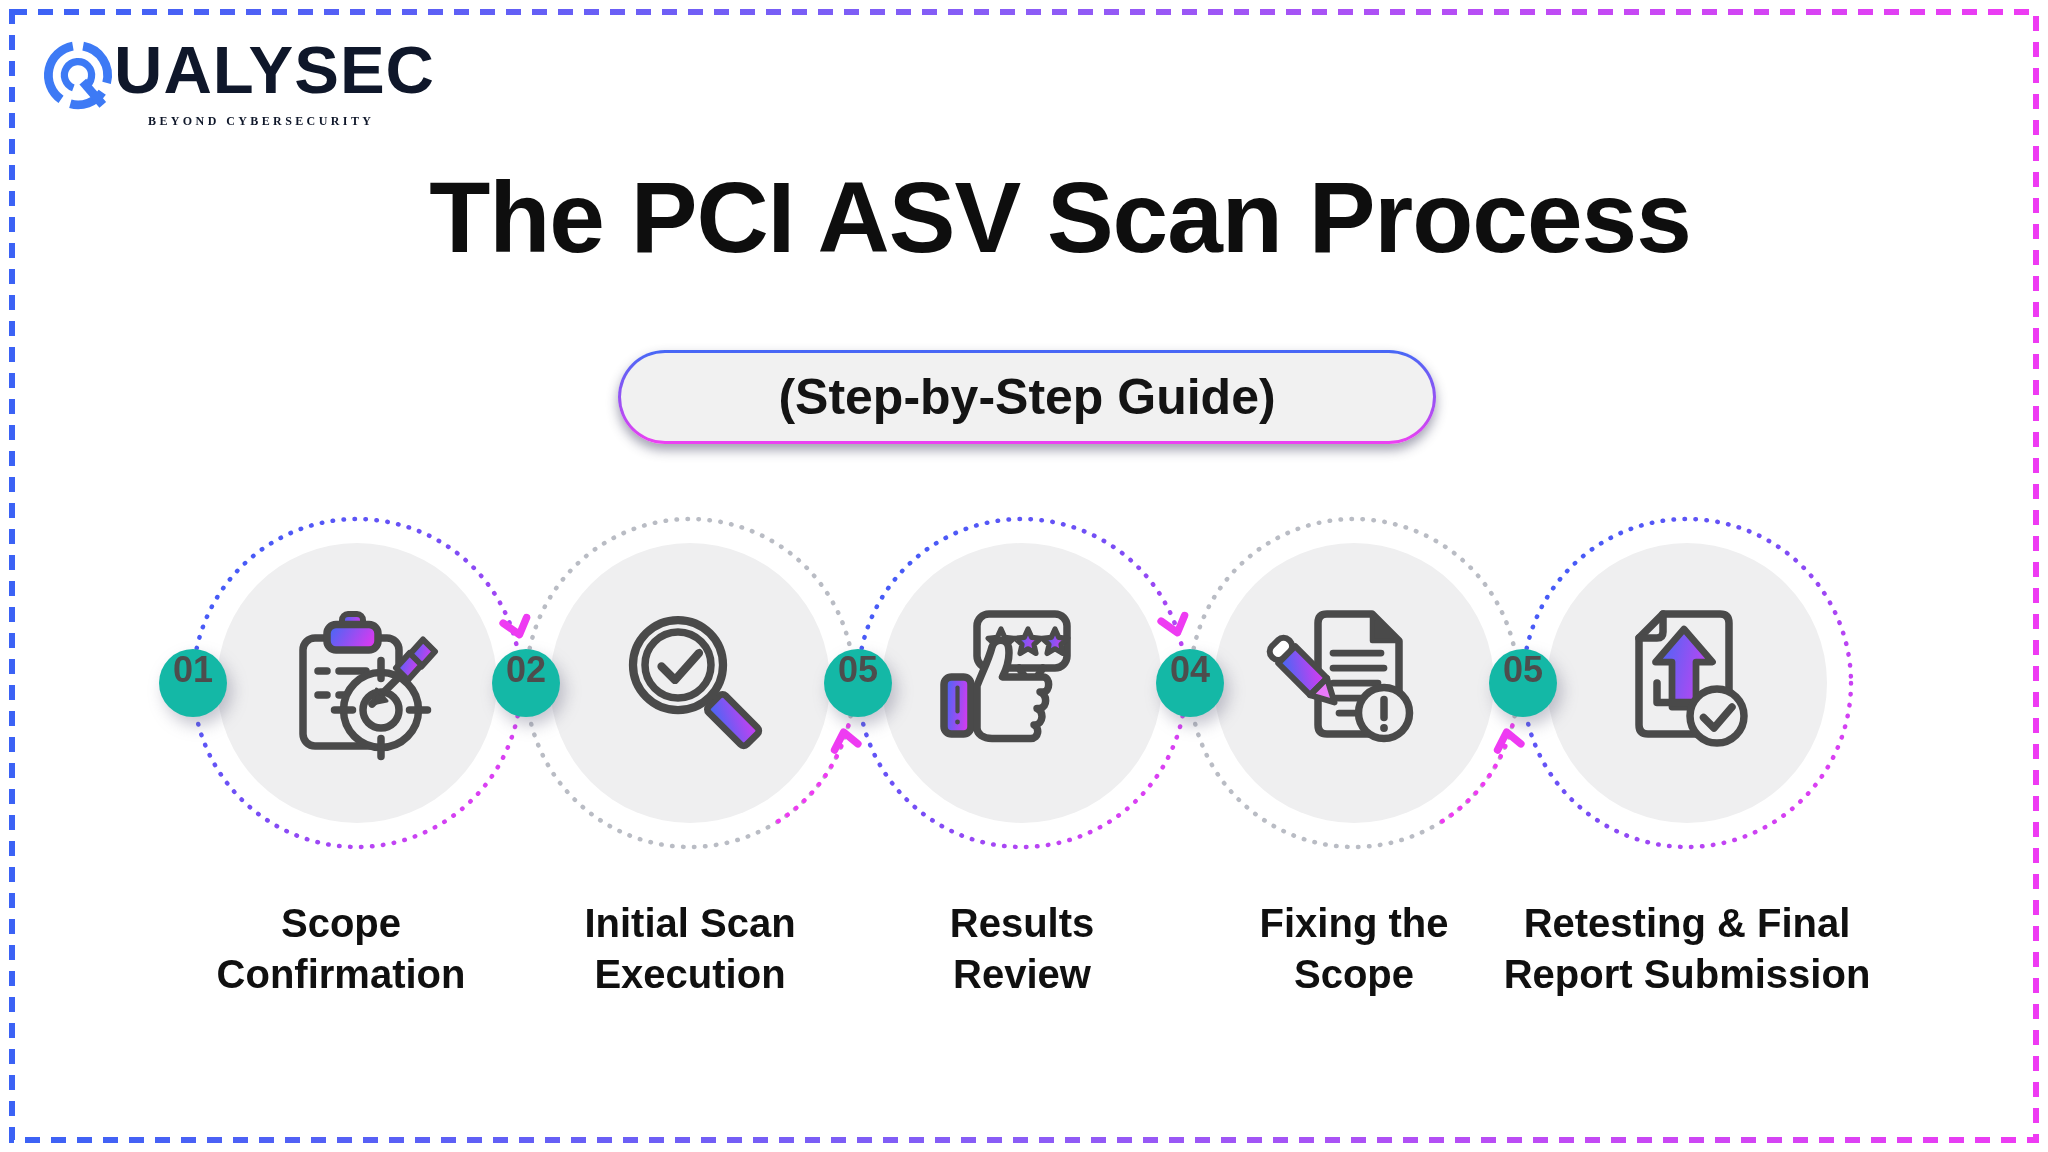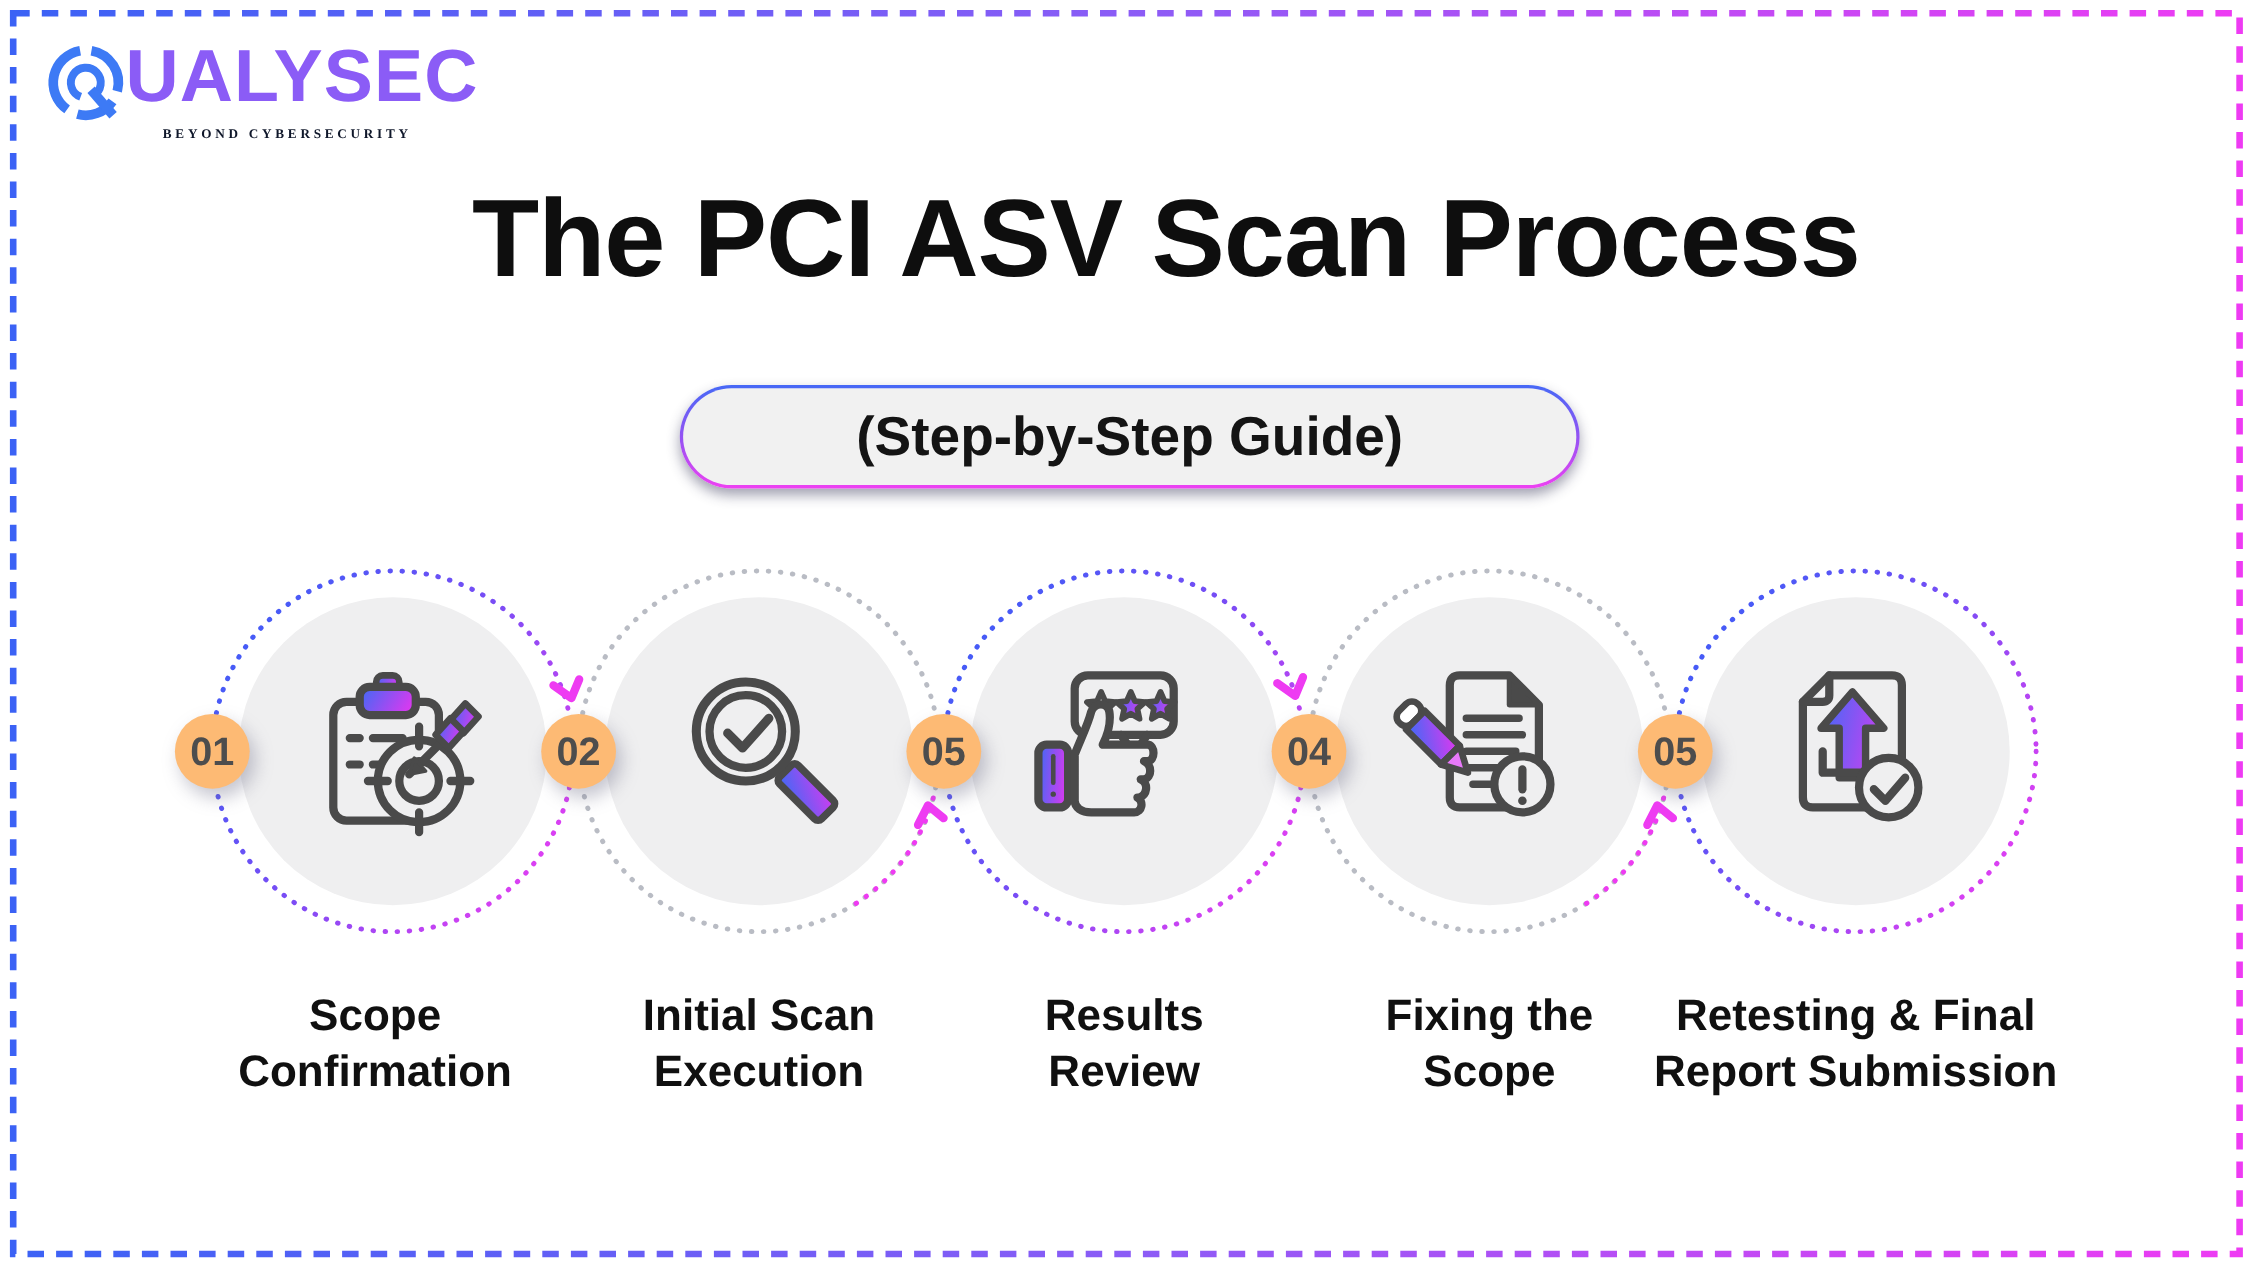--- a/index.html
+++ b/index.html
@@ -3,21 +3,21 @@
 <meta charset="utf-8">
 <style>
   html,body{margin:0;padding:0;background:#ffffff;}
   .canvas{position:relative;width:2048px;height:1152px;background:#ffffff;overflow:hidden;
           font-family:"Liberation Sans",sans-serif;}
   .border-svg{position:absolute;left:0;top:0;pointer-events:none;}
 
   
   .logo{position:absolute;left:38px;top:30px;width:460px;height:110px;}
   .logo-q{position:absolute;left:0;top:4px;}
-  .logo-word{position:absolute;left:76px;top:6px;font-size:67px;font-weight:800;color:#8b5cf6;
+  .logo-word{position:absolute;left:76px;top:6px;font-size:67px;font-weight:800;color:#0f172a;
              letter-spacing:1px;line-height:1;}
   .logo-tag{position:absolute;left:110px;top:84px;font-size:12px;font-weight:700;color:#0f172a;
             letter-spacing:3.4px;font-family:Liberation Serif, serif;}
 
   
   .title{position:absolute;left:0;top:160px;width:2048px;text-align:center;
          font-size:100px;font-weight:700;color:#0e0e0e;letter-spacing:-1px;padding-left:36px;}
   .pill-wrap{position:absolute;left:618px;top:350px;width:818px;height:94px;border-radius:60px;
              background:linear-gradient(180deg,#4668f6 0%,#9b51f3 55%,#ee41f2 100%);
              padding:0;box-shadow:0 6px 12px rgba(45,45,80,0.45);}
@@ -25,22 +25,22 @@
               background:#f1f1f1;display:flex;align-items:center;justify-content:center;
               font-size:50px;font-weight:600;color:#141414;}
 
   
   .step{position:absolute;width:336px;height:336px;top:515px;}
   .ring{position:absolute;left:0;top:0;}
   .disc{position:absolute;left:28px;top:28px;width:280px;height:280px;border-radius:50%;
         background:#efeff0;}
   .icon{position:absolute;left:78px;top:78px;width:180px;height:180px;}
   .badge{position:absolute;left:-30px;top:134px;width:68px;height:68px;border-radius:50%;
-         background:#fdba74;box-shadow:5px 8px 16px rgba(110,110,135,0.40);
-         display:flex;align-items:center;justify-content:center;
+         background:#14b8a6;box-shadow:5px 8px 16px rgba(110,110,135,0.40);
+         display:flex;align-items:flex-start;justify-content:center;
          font-size:36px;font-weight:600;color:#4d4d4d;}
   .flow-arrow{position:absolute;width:40px;height:40px;}
 
   
   .step-label{position:absolute;top:898px;text-align:center;font-size:40px;font-weight:600;
               color:#101010;line-height:1.27;}
 </style>
 </head>
 <body>
 

